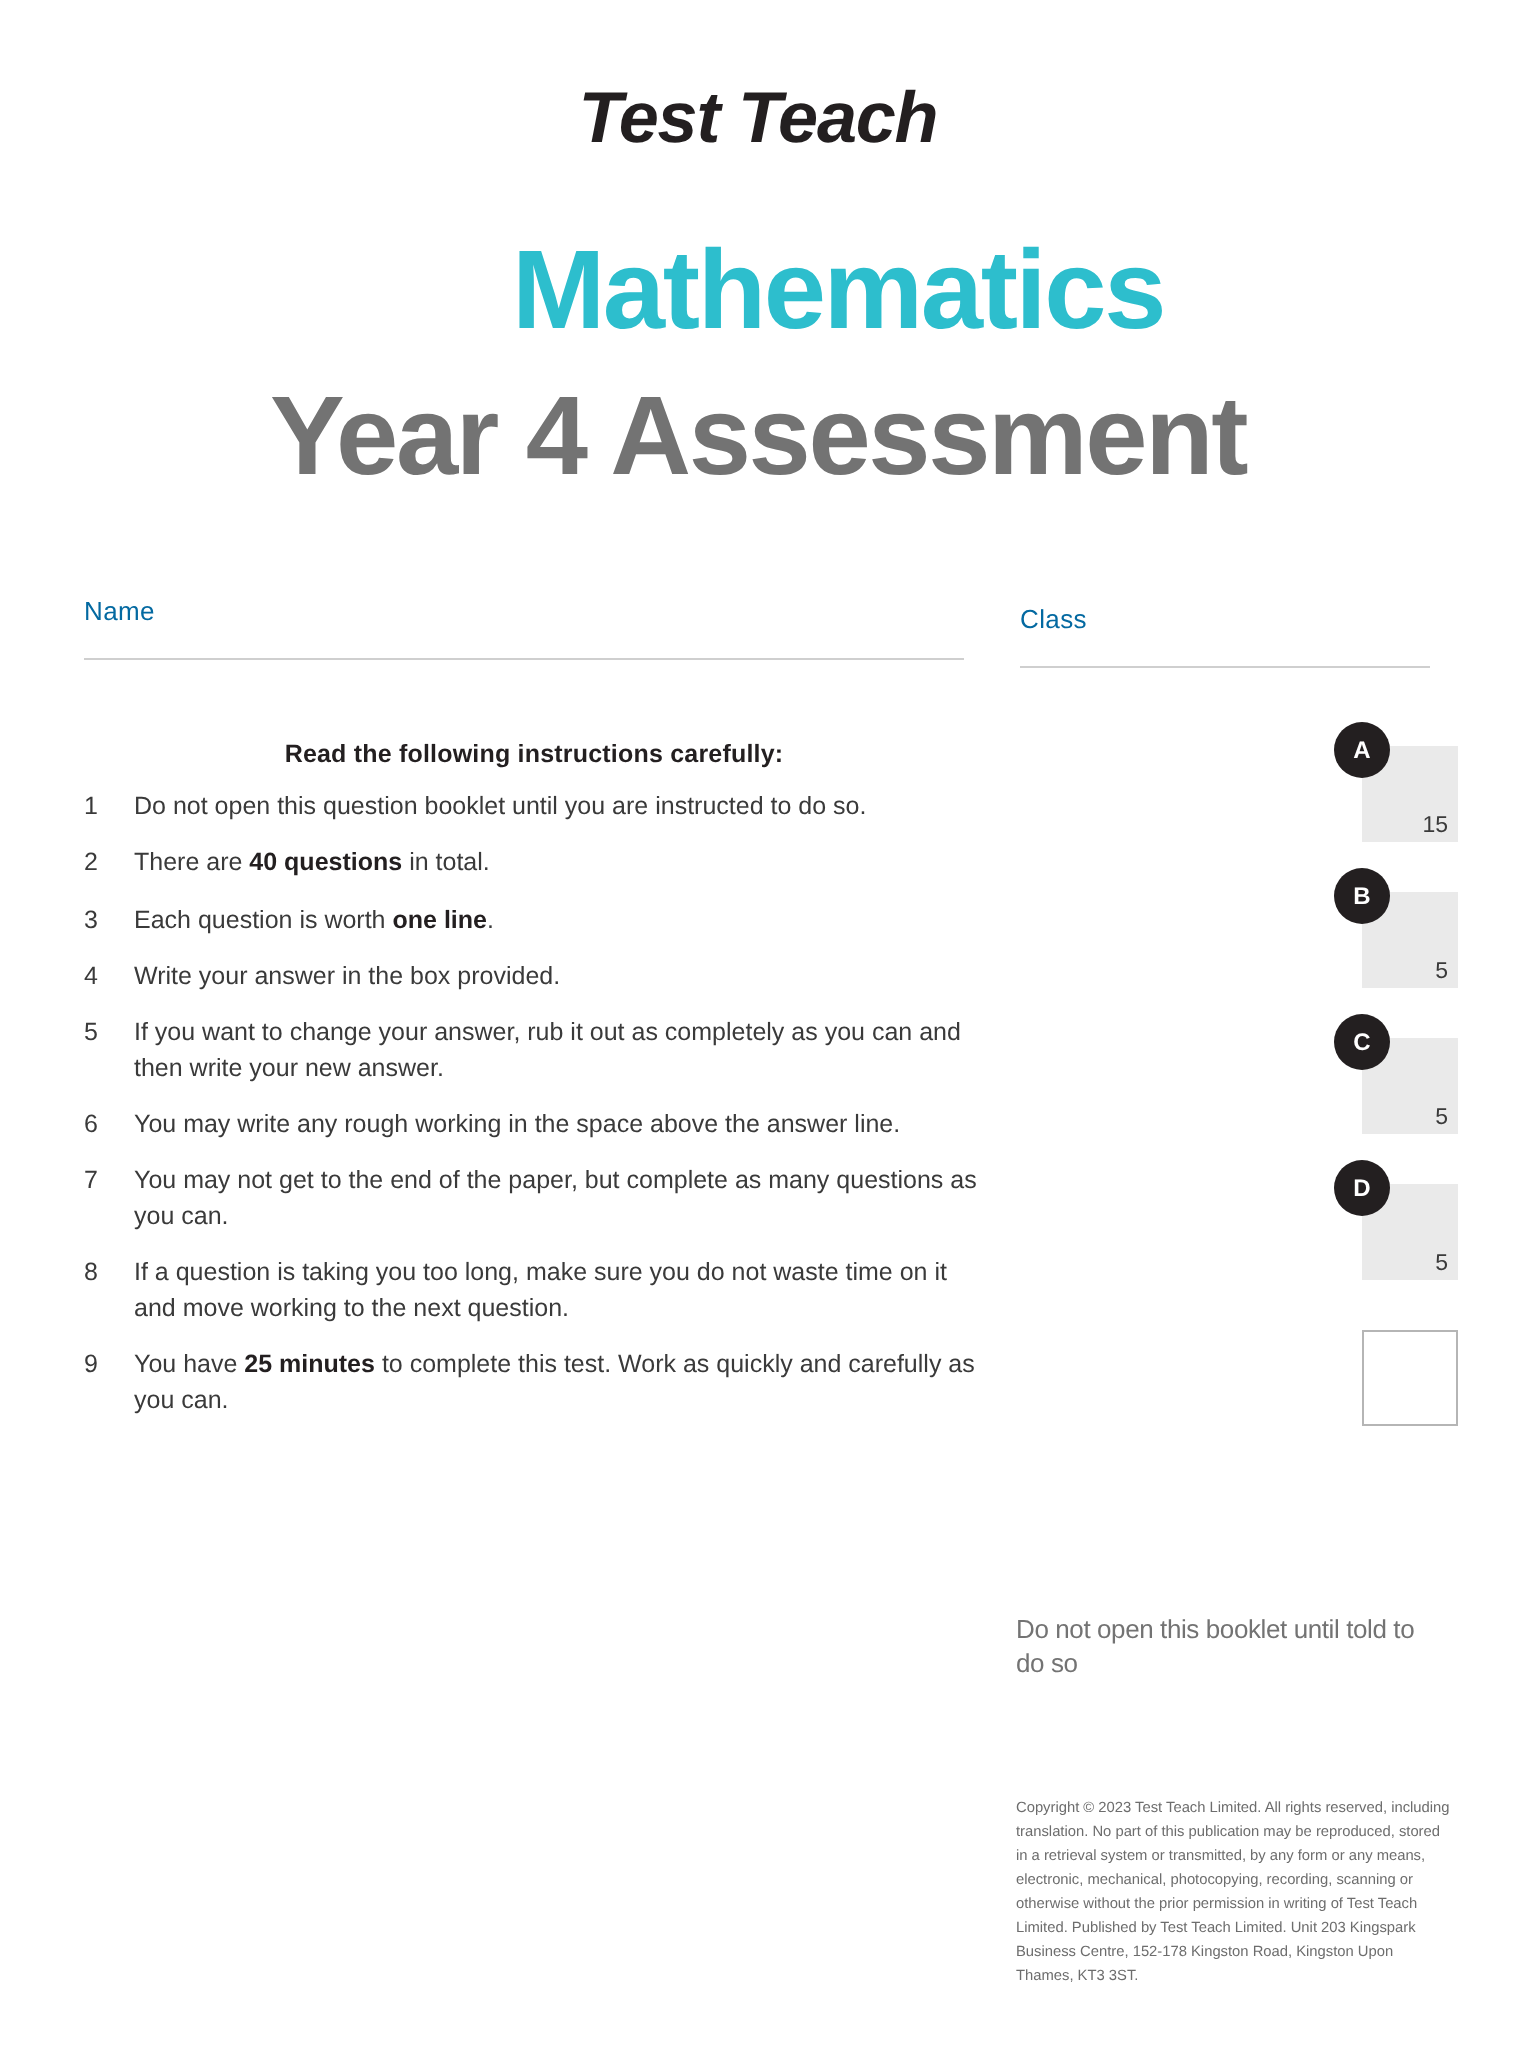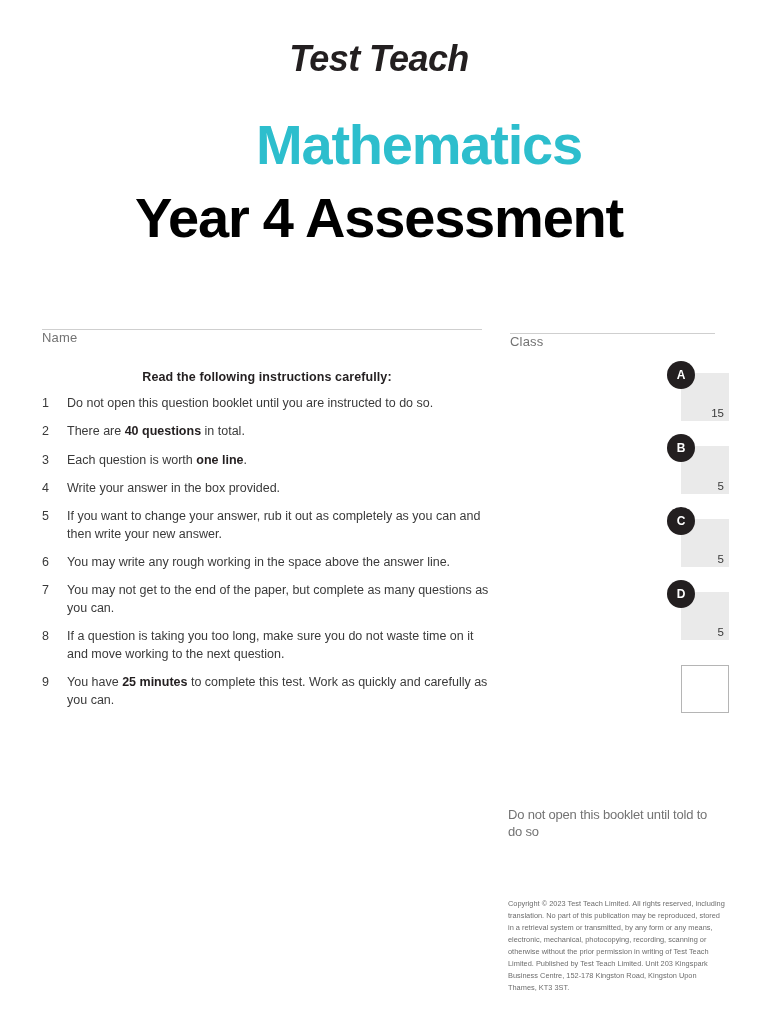--- a/index.html
+++ b/index.html
@@ -52,34 +52,33 @@
 
   .title-sub {
     position: absolute;
     top: 190px;
     left: 0;
     width: 758px;
     text-align: center;
     font-size: 56px;
     font-weight: bold;
     letter-spacing: -1.2px;
-    color: #000000;
+    color: #737373;
     line-height: 1;
   }
 
   
   .field {
     position: absolute;
     height: 32px;
   }
   .field-label {
     font-size: 13px;
-    color: #737373;
+    color: #0369a1;
     letter-spacing: 0.2px;
-    margin-top: 32px;
   }
   .field-rule {
     position: absolute;
     left: 0;
     bottom: 0;
     height: 1px;
     background: #cfcfcf;
     width: 100%;
   }
   #field-name {

